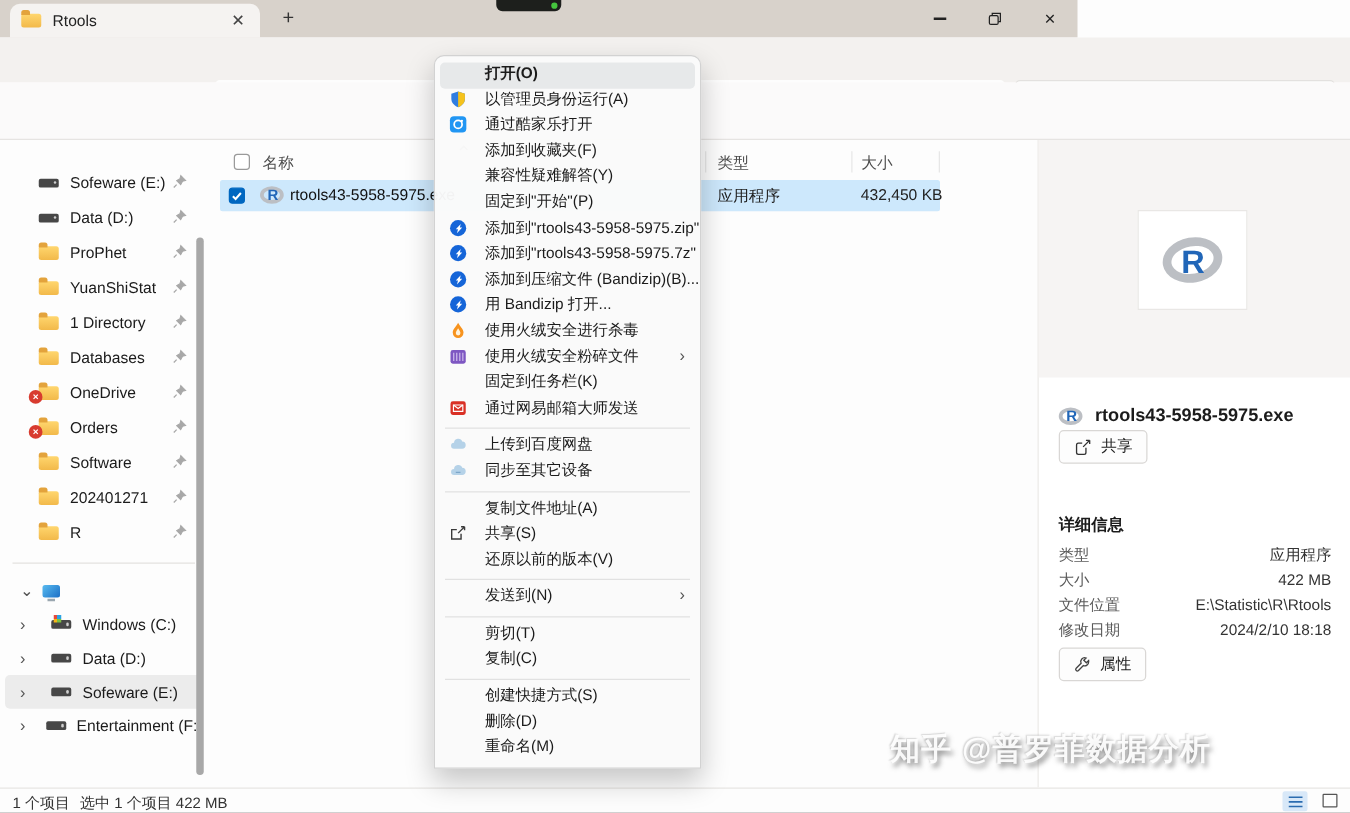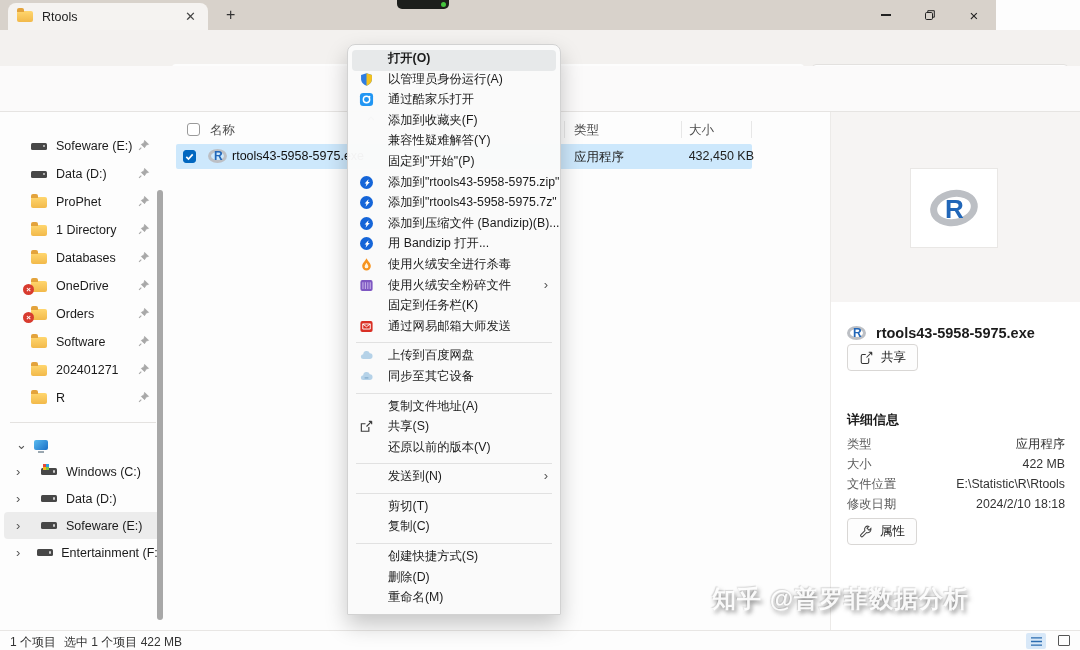--- a/index.html
+++ b/index.html
@@ -1,20 +1,20 @@
 <!DOCTYPE html>
 <html><head>
 <meta charset="utf-8">
 <style>
   * { margin:0; padding:0; box-sizing:border-box; }
   body { font-family:"Liberation Sans","DejaVu Sans",sans-serif; background:#777; }
   #stage { position:relative; width:1080px; height:650px; overflow:hidden; background:#fdfdfd; font-size:12.5px; color:#1b1b1b; }
 
   
-  .titlebar { position:absolute; left:0; top:0; width:996px; height:30px; background:#d8d2cb;padding-left:28px; }
+  .titlebar { position:absolute; left:0; top:0; width:862px; height:30px; background:#d8d2cb;padding-left:28px; }
   .tab { position:absolute; left:8px; top:3px; width:200px; height:27px; background:#f5f3f1; border-radius:8px 8px 0 0; display:flex; align-items:center; padding:0 8px; }
   .tab-title { margin-left:8px; font-size:12.5px; color:#222; flex:1; }
   .tab-close { color:#444; font-size:13px; padding:0 4px; cursor:default; }
   .newtab { position:absolute; left:220px; top:6px; font-size:16px; color:#333; padding:0 6px; }
   .webcam { position:absolute; left:397px; top:0; width:52px; height:9px; background:#1d1f1c; border-radius:0 0 5px 5px; }
   .webcam::after { content:''; position:absolute; right:3px; top:2px; width:5px; height:5px; border-radius:50%; background:#45c53e; }
   .wctrl { position:absolute; top:0; height:30px; width:44px; display:flex; align-items:center; justify-content:center; color:#222; }
   .wmin { right:88px; } .wmax { right:44px; } .wclose { right:0; font-size:15px; }
   .minus { display:inline-block; width:10px; height:1.4px; background:#222; }
 
@@ -282,20 +282,32 @@
             <svg viewBox="0 0 16 16" width="13" height="13" fill="#8c8c8c" stroke="#8c8c8c">
               <path d="M9.4 1.8l4.8 4.8-3 .8-1.9 3.3-4-4 3.3-1.9z"></path>
               <path d="M5.3 10.7L2.5 13.5" stroke-width="1.3" fill="none"></path>
             </svg>
           </span>
         </div>
         <div class="srow">
           <span class="s-ic">
             <span class="ic-folder"></span>
           </span>
+          <span class="s-lb">YuanShiStat</span>
+          <span class="s-pin">
+            <svg viewBox="0 0 16 16" width="13" height="13" fill="#8c8c8c" stroke="#8c8c8c">
+              <path d="M9.4 1.8l4.8 4.8-3 .8-1.9 3.3-4-4 3.3-1.9z"></path>
+              <path d="M5.3 10.7L2.5 13.5" stroke-width="1.3" fill="none"></path>
+            </svg>
+          </span>
+        </div>
+        <div class="srow">
+          <span class="s-ic">
+            <span class="ic-folder"></span>
+          </span>
           <span class="s-lb">1 Directory</span>
           <span class="s-pin">
             <svg viewBox="0 0 16 16" width="13" height="13" fill="#8c8c8c" stroke="#8c8c8c">
               <path d="M9.4 1.8l4.8 4.8-3 .8-1.9 3.3-4-4 3.3-1.9z"></path>
               <path d="M5.3 10.7L2.5 13.5" stroke-width="1.3" fill="none"></path>
             </svg>
           </span>
         </div>
         <div class="srow">
           <span class="s-ic">

